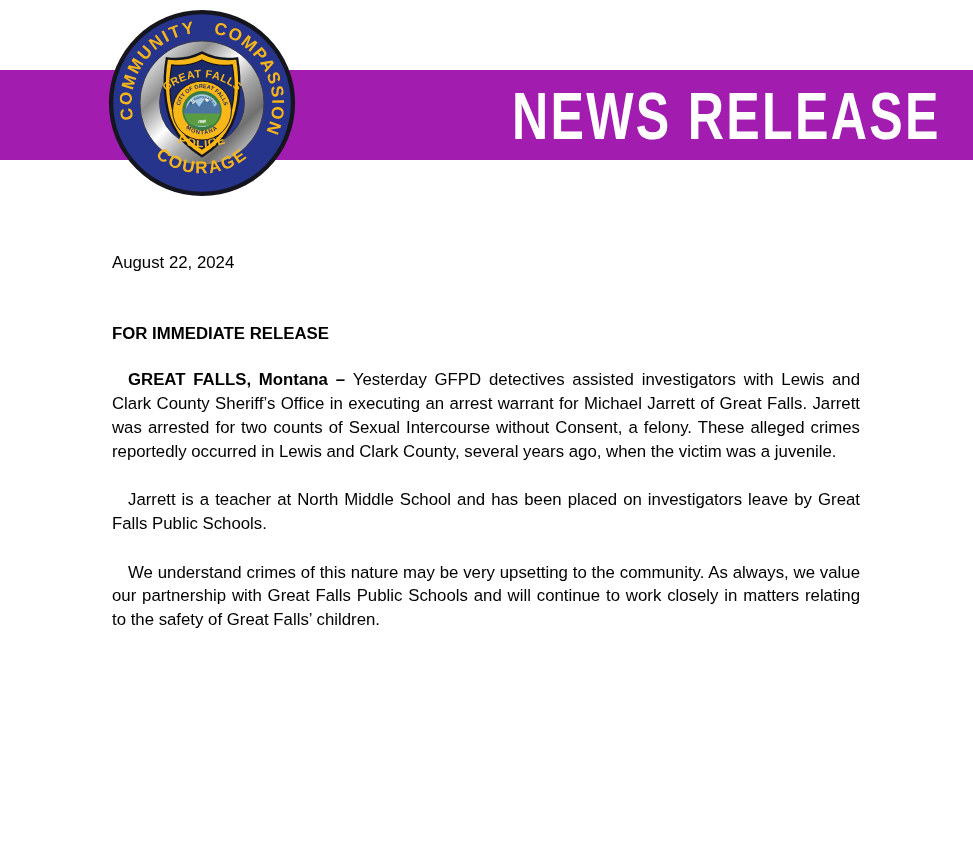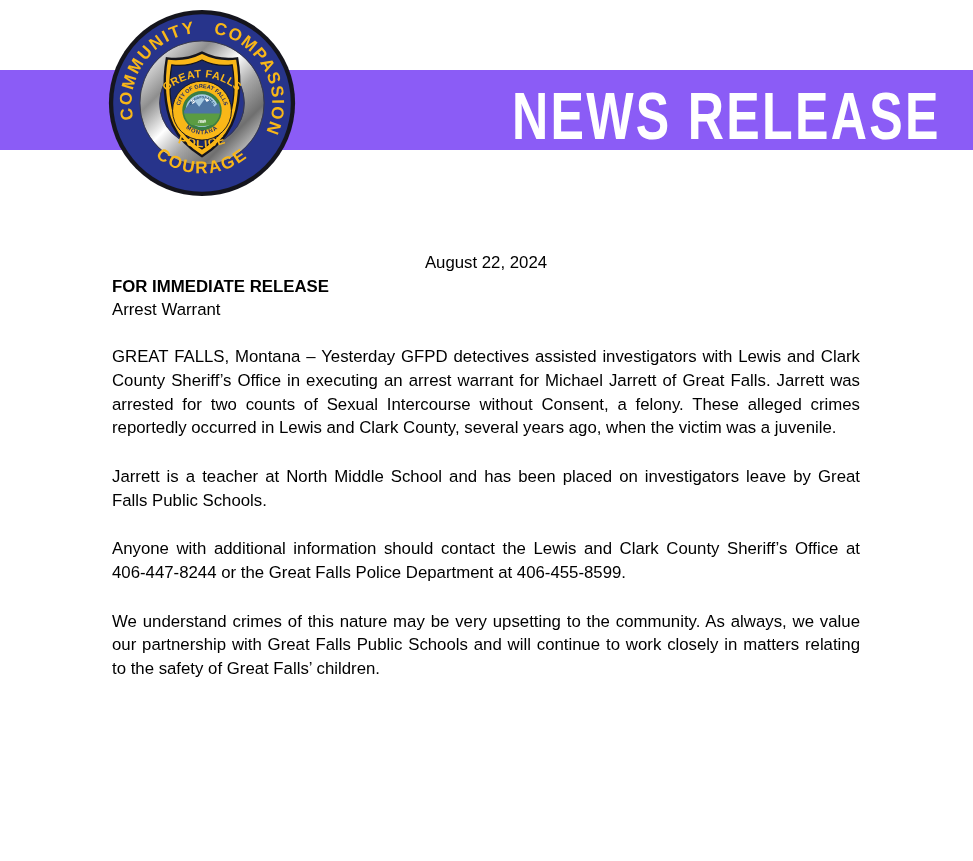--- a/index.html
+++ b/index.html
@@ -6,46 +6,46 @@
   body {
     width:973px; height:861px;
     background:#ffffff;
     font-family:"Liberation Sans", sans-serif;
     position:relative;
     overflow:hidden;
     color:#000;
   }
   .banner {
     position:absolute; left:0; top:70px;
-    width:973px; height:80px;
-    background:#8b5cf6;
+    width:973px; height:90px;
+    background:#a21caf;
   }
   .banner-title {
     position:absolute; left:512px; top:0;
     height:90px; line-height:93px;
     font-size:66px; font-weight:bold;
     color:#ffffff; letter-spacing:3px;
     transform:scaleX(0.76); transform-origin:left center;
     white-space:nowrap;
   }
   .badge {
     position:absolute; left:107px; top:8px;
     width:190px; height:190px;
   }
   .doc {
     position:absolute; left:112px; top:251px;
     width:748px;
     font-size:16.8px; line-height:23.7px;
   }
-  .date-line { font-weight:normal;text-align:center; }
-  .release-line { font-weight:bold; }
+  .date-line { font-weight:normal; }
+  .release-line { margin-top:47px; font-weight:bold; }
   .subject-line { font-weight:normal; }
   .para { margin:25px 0 0 0; text-align:justify; }
   .para.first { margin-top:23px; }
-  .para b { font-weight:normal; }
+  .para b { font-weight:bold;margin-left:16px; }
   svg text { font-family:"Liberation Sans", sans-serif; }
 </style>
 </head>
 <body>
 
 <div class="banner">
   <span class="banner-title">NEWS RELEASE</span>
 </div>
 
 <div class="badge">
@@ -116,19 +116,17 @@
     </text>
     <text font-size="4.2" font-weight="bold" fill="#ffffff" text-anchor="middle">
       <textPath href="#arcIncBottom" startOffset="50%">1888</textPath>
     </text>
   </svg>
 </div>
 
 <div class="doc">
   <div class="date-line">August 22, 2024</div>
   <div class="release-line">FOR IMMEDIATE RELEASE</div>
-  <div class="subject-line">Arrest Warrant</div>
 
   <p class="para first"><b>GREAT FALLS, Montana – </b><span>Yesterday GFPD detectives assisted investigators with Lewis and Clark County Sheriff’s Office in executing an arrest warrant for Michael Jarrett of Great Falls. Jarrett was arrested for two counts of Sexual Intercourse without Consent, a felony. These alleged crimes reportedly occurred in Lewis and Clark County, several years ago, when the victim was a juvenile.</span></p>
   <p class="para"><b></b><span>Jarrett is a teacher at North Middle School and has been placed on investigators leave by Great Falls Public Schools.</span></p>
-  <p class="para"><b></b><span>Anyone with additional information should contact the Lewis and Clark County Sheriff’s Office at 406-447-8244 or the Great Falls Police Department at 406-455-8599.</span></p>
   <p class="para"><b></b><span>We understand crimes of this nature may be very upsetting to the community. As always, we value our partnership with Great Falls Public Schools and will continue to work closely in matters relating to the safety of Great Falls’ children.</span></p>
 </div>
 
 </body></html>

